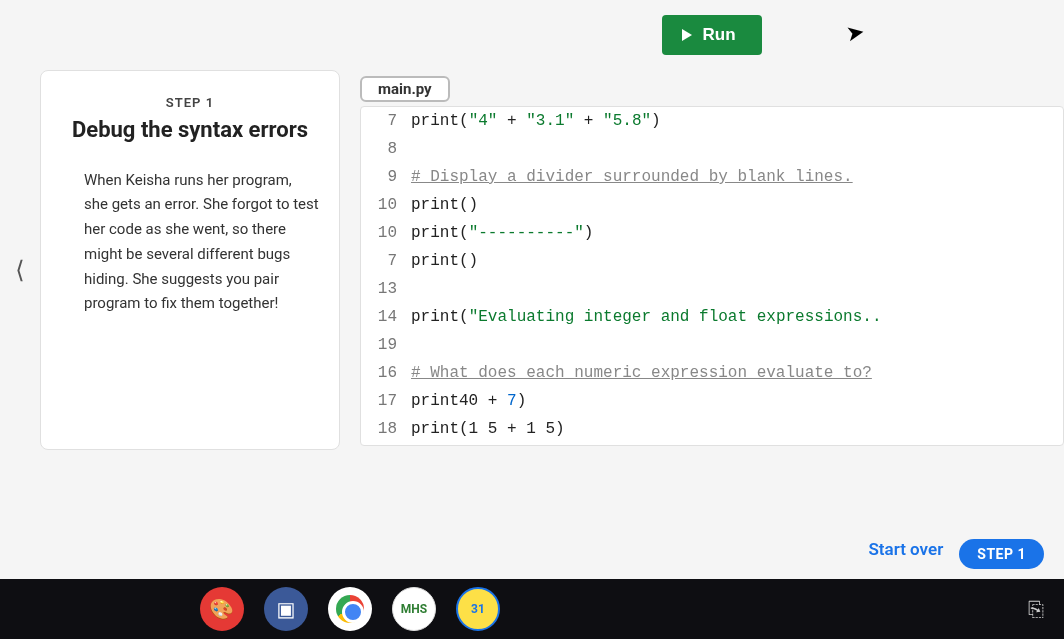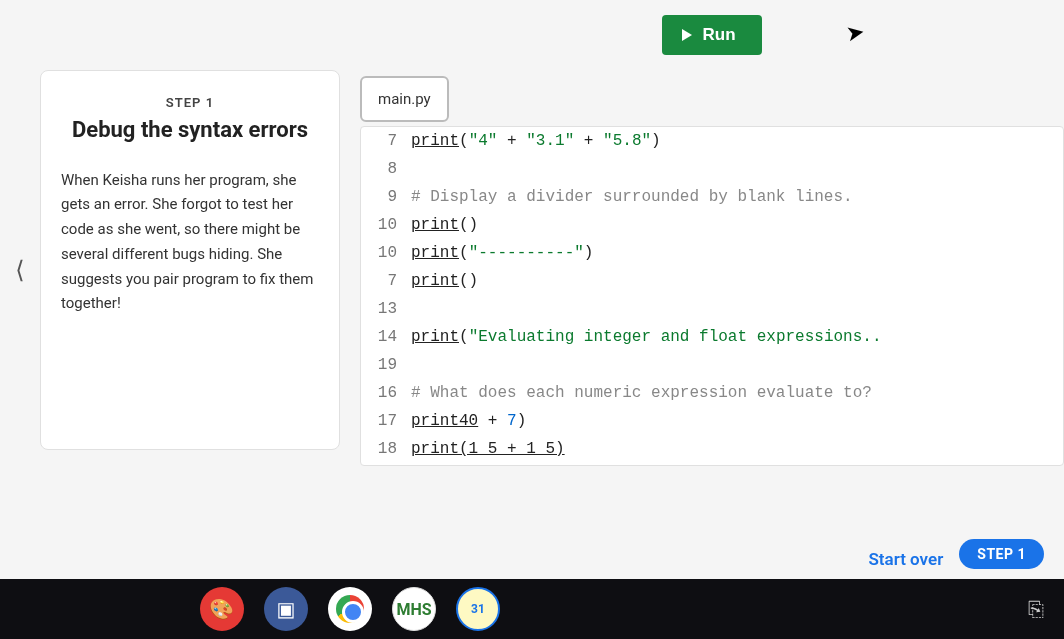--- a/index.html
+++ b/index.html
@@ -49,20 +49,21 @@
       font-size: 22px;
       font-weight: 700;
       color: #222;
       line-height: 1.25;
       margin-bottom: 24px;
     }
     .step-body {
       font-size: 15px;
       line-height: 1.65;
       color: #333;
+      margin-left: 23px;
     }
     .editor-area {
       flex: 1;
       margin-left: 20px;
       margin-top: 10px;
       display: flex;
       flex-direction: column;
     }
     .run-row {
       display: flex;
@@ -99,23 +100,23 @@
       transform: rotate(-10deg);
     }
     .file-tab-row {
       margin-top: 16px;
       display: flex;
     }
     .file-tab {
       background: #fff;
       border: 2px solid #bbb;
       border-radius: 6px;
-      padding: 12px 16px;
+      padding: 2px 16px;
       font-size: 15px;
-      font-weight: 400;
+      font-weight: 700;
       color: #333;
     }
     .code-box {
       margin-top: 4px;
       background: #fff;
       border: 1px solid #e0e0e0;
       border-radius: 4px;
       font-family: "Courier New", Consolas, monospace;
       font-size: 16px;
       height: 340px;
@@ -131,30 +132,30 @@
       text-align: right;
       padding-right: 14px;
       color: #777;
       user-select: none;
     }
     .line-code {
       white-space: pre;
       color: #222;
     }
     .tok-str { color: #0b7a2e; }
-    .tok-comment { color: #888; }
-    .tok-func { color: #222; text-decoration: underline; }
+    .tok-comment { color: #888; text-decoration: underline; }
+    .tok-func { color: #222; }
     .tok-num { color: #0066cc; }
     .tok-op { color: #222; }
     .bottom-bar {
       position: absolute;
       bottom: 70px;
       right: 20px;
       display: flex;
-      align-items: flex-end;
+      align-items: flex-start;
       gap: 16px;
     }
     .start-over {
       color: #1a73e8;
       font-size: 17px;
       font-weight: 600;
       cursor: pointer;
     }
     .step-pill {
       background: #1a73e8;
@@ -184,21 +185,21 @@
       display: flex;
       align-items: center;
       justify-content: center;
       font-size: 20px;
       color: #fff;
     }
     .tb-red { background: #e53935; }
     .tb-blue { background: #3b5998; }
     .tb-white { background: #fff; }
     .tb-white2 { background: #fff; border:1px solid #ddd; }
-    .tb-cal { background: #fef9c3; color:#1a73e8; font-size:12px; font-weight:700; border:2px solid #1a73e8; }
+    .tb-cal { background: #fde047; color:#1a73e8; font-size:12px; font-weight:700; border:2px solid #1a73e8; }
     .chrome-inner {
       width: 28px; height: 28px; border-radius: 50%;
       background: conic-gradient(#ea4335 0 120deg, #fbbc05 120deg 240deg, #34a853 240deg 360deg);
       position: relative;
     }
     .chrome-inner::after {
       content:""; position:absolute; top:6px; left:6px; width:16px; height:16px;
       border-radius:50%; background:#4285f4; border:3px solid #fff;
     }
     .tb-right-icon {
@@ -293,16 +294,16 @@
   <span class="start-over">Start over</span>
   <span class="step-pill">STEP 1</span>
 </div>
 
 <div class="taskbar">
   <div class="tb-icon tb-red">🎨</div>
   <div class="tb-icon tb-blue">▣</div>
   <div class="tb-icon tb-white">
       <div class="chrome-inner"></div>
     </div>
-  <div class="tb-icon tb-white2" style="color:#2e7d32;font-size:16px;font-weight:700;">MHS</div>
+  <div class="tb-icon tb-white2" style="color:#2e7d32;font-size:12px;font-weight:700;">MHS</div>
   <div class="tb-icon tb-cal">31</div>
   <div class="tb-right-icon">⎘</div>
 </div>
 
 </body></html>

